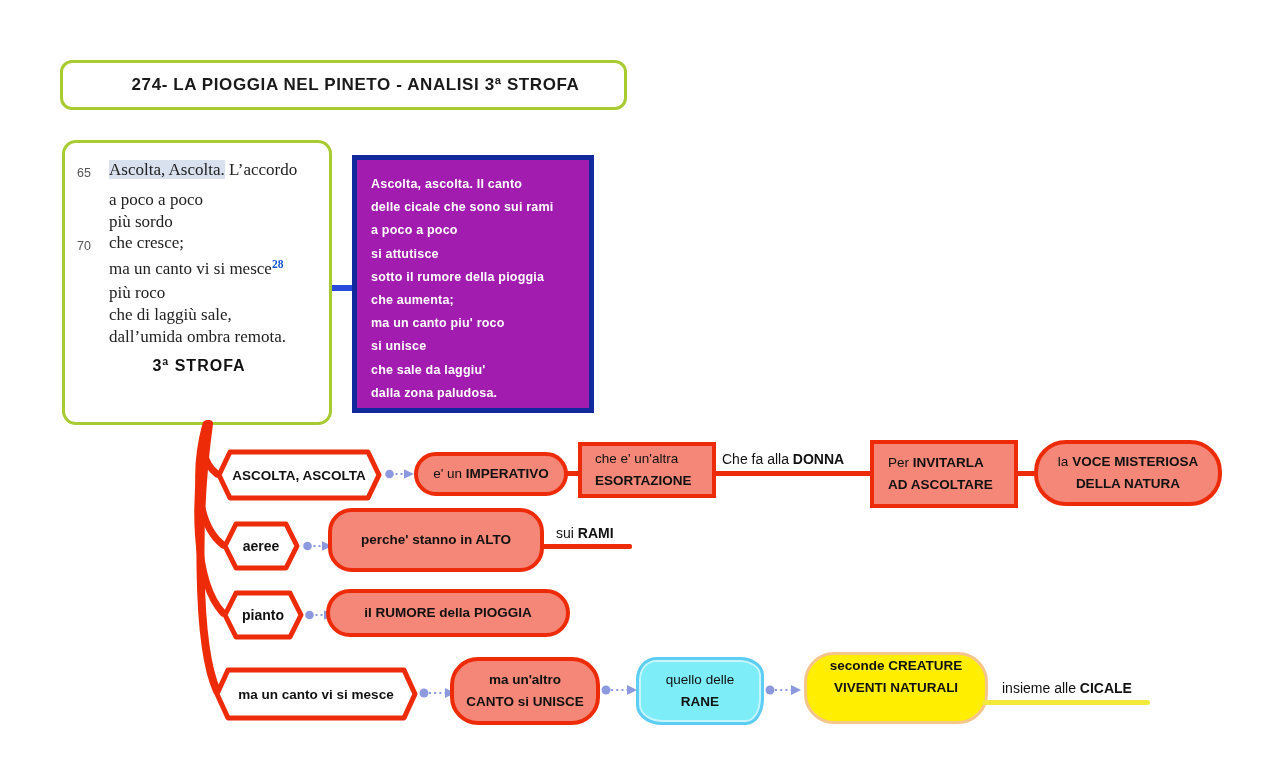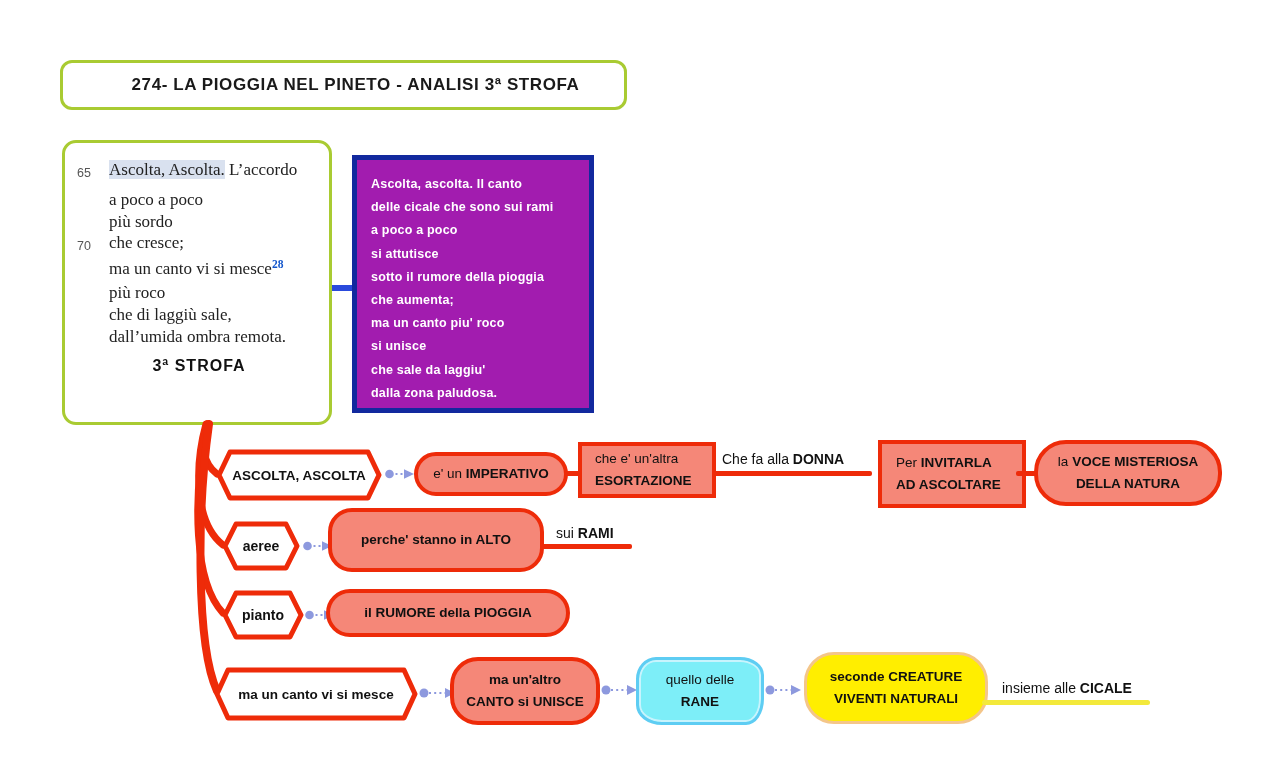--- a/index.html
+++ b/index.html
@@ -72,21 +72,21 @@
 
   .cloud {
     background:#7deef8; border:3px solid #5ecdf3;
     border-radius:20px 24px 18px 26px / 22px 18px 26px 20px;
     box-shadow:0 0 0 2px #c8f4fd inset;
     display:flex; flex-direction:column; align-items:center; justify-content:center;
     color:#111; text-align:center;
   }
   .sun {
     background:#ffee00; border:3px solid #f4c689; border-radius:30px;
-    display:flex; flex-direction:column; align-items:center; justify-content:center;
+    display:flex; flex-direction:column; align-items:center; justify-content:flex-start;
     color:#111; text-align:center;
   }
 
   .edge-line-red { background:#ee2b09; border-radius:2px; }
   .edge-line-yellow { background:#f3e93b; border-radius:3px; }
   .edge-label { font-size:14px; color:#111; white-space:nowrap; }
 
   .conn svg { display:block; }
 </style>
 </head>
@@ -187,21 +187,21 @@
   <div class="abs edge-line-red" style="left:564px; top:471px; width:16px; height:5px;"></div>
 
   <div class="abs rectnode" style="left:578px; top:442px; width:138px; height:56px; padding-left:13px;">
     <span class="node-line"><span>che e' un'altra</span></span>
     <span class="node-line"><span class="b">ESORTAZIONE</span></span>
   </div>
 
   <span class="abs edge-label" style="left:722px; top:451px;"><span>Che fa alla </span><span class="b">DONNA</span></span>
   <div class="abs edge-line-red" style="left:714px; top:471px; width:158px; height:5px;"></div>
 
-  <div class="abs rectnode" style="left:870px; top:440px; width:148px; height:68px; padding-left:14px;margin-left:8px;">
+  <div class="abs rectnode" style="left:870px; top:440px; width:148px; height:68px; padding-left:14px;">
     <span class="node-line"><span>Per </span><span class="b">INVITARLA</span></span>
     <span class="node-line"><span class="b">AD ASCOLTARE</span></span>
   </div>
 
   <div class="abs edge-line-red" style="left:1016px; top:471px; width:22px; height:5px;"></div>
 
   <div class="abs pill" style="left:1034px; top:440px; width:188px; height:66px; border-radius:32px;">
     <span class="node-line"><span>la </span><span class="b">VOCE MISTERIOSA</span></span>
     <span class="node-line"><span class="b">DELLA NATURA</span></span>
   </div>

